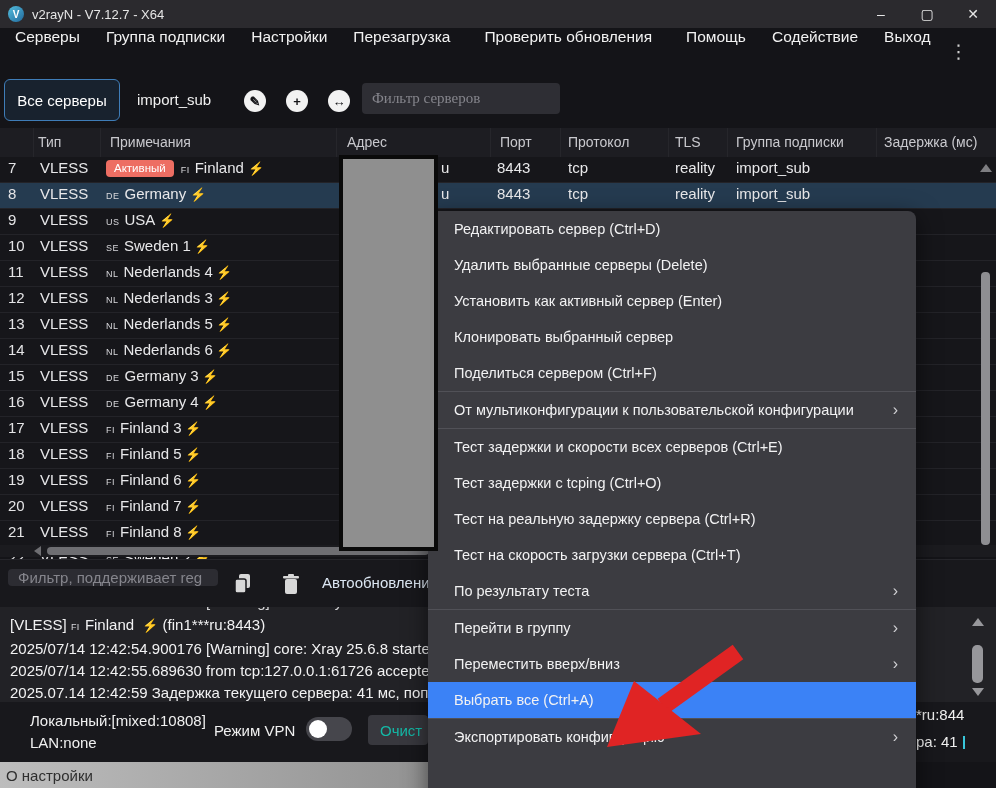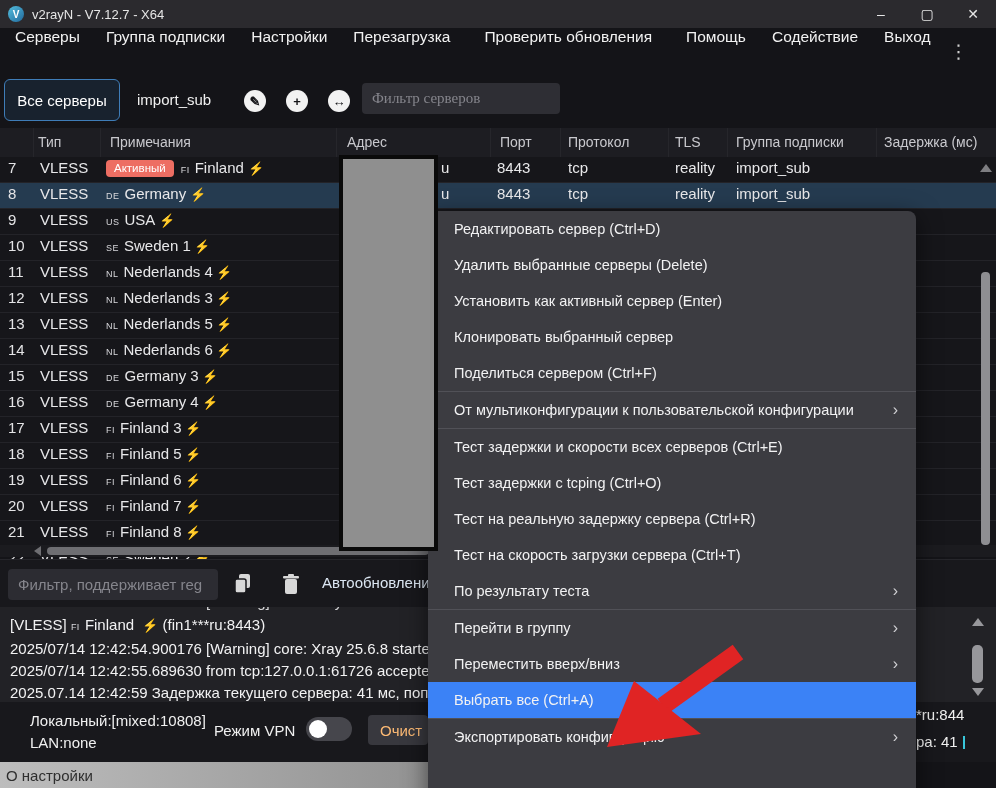--- a/index.html
+++ b/index.html
@@ -65,21 +65,21 @@
   .hscroll{position:absolute;left:0;top:545px;width:996px;height:12px;background:#1b1b1f;}
   .hscroll .arrow{position:absolute;left:34px;top:1px;width:0;height:0;
      border-top:5px solid transparent;border-bottom:5px solid transparent;border-right:7px solid #6e6e72;}
   .hscroll .thumb{position:absolute;left:47px;top:2px;width:382px;height:8px;background:#6e6e72;border-radius:4px;}
   .vscroll-up{position:absolute;left:980px;top:164px;width:0;height:0;
      border-left:6px solid transparent;border-right:6px solid transparent;border-bottom:8px solid #7e7e82;}
   .vscroll-thumb{position:absolute;left:981px;top:272px;width:9px;height:273px;background:#8e8e92;border-radius:4px;}
   
   .logbar{position:absolute;left:0;top:559px;width:996px;height:48px;background:#18181c;
           border-top:1px solid #26262b;}
-  .logfilter{position:absolute;left:8px;top:9px;width:210px;height:31px;background:#2c2c32;
+  .logfilter{position:absolute;left:8px;top:9px;width:210px;height:17px;background:#2c2c32;
              border:none;border-radius:4px;color:#e8e8ea;font-size:15px;padding:0 10px;
              font-family:"Liberation Sans",sans-serif;box-sizing:border-box;}
   .logfilter::placeholder{color:#85858c;}
   .iconbtn{position:absolute;top:11px;width:26px;height:26px;display:flex;align-items:center;justify-content:center;}
   .autoupd{position:absolute;left:322px;top:14px;font-size:15px;color:#dbe6f2;white-space:nowrap;}
   
   .logarea{position:absolute;left:0;top:607px;width:996px;height:95px;background:#222226;
            font-size:15px;color:#f2f2f3;overflow:hidden;}
   .logclip{height:7px;overflow:hidden;opacity:.85;}
   .logclip div{margin-top:-14px;white-space:nowrap;padding-left:10px;}
@@ -90,21 +90,21 @@
      border-left:6px solid transparent;border-right:6px solid transparent;border-top:8px solid #97979b;}
   .log-scroll-thumb{position:absolute;left:972px;top:645px;width:11px;height:38px;background:#97979b;border-radius:5px;}
   
   .statusrow{position:absolute;left:0;top:702px;width:996px;height:60px;background:#18181c;
              font-size:15px;color:#f0f0f0;}
   .localinfo{position:absolute;left:30px;top:8px;line-height:22px;}
   .vpnlabel{position:absolute;left:214px;top:20px;}
   .toggle{position:absolute;left:306px;top:15px;width:46px;height:24px;background:#46464c;border-radius:12px;}
   .knob{position:absolute;left:3px;top:3px;width:18px;height:18px;background:#fff;border-radius:50%;}
   .clearbtn{position:absolute;left:368px;top:13px;width:60px;height:30px;background:#38383e;
-            border-radius:4px;color:#fdba74;font-size:15px;display:flex;align-items:center;
+            border-radius:4px;color:#14b8a6;font-size:15px;display:flex;align-items:center;
             padding-left:12px;overflow:hidden;white-space:nowrap;box-sizing:border-box;}
   .frag1{position:absolute;left:916px;top:4px;font-size:15px;white-space:nowrap;}
   .frag2{position:absolute;left:916px;top:31px;font-size:15px;white-space:nowrap;}
   .caret{display:inline-block;width:2px;height:13px;background:#38c6da;margin-left:5px;vertical-align:-2px;}
   
   .hintbar{position:absolute;left:0;top:762px;width:430px;height:26px;
            background:linear-gradient(90deg,#bdbdbd,#929292);color:#2e2e2e;
            font-size:15px;display:flex;align-items:center;padding-left:6px;box-sizing:border-box;}
   
   .ctxmenu{position:absolute;left:428px;top:211px;width:488px;height:600px;background:#3c3c41;

